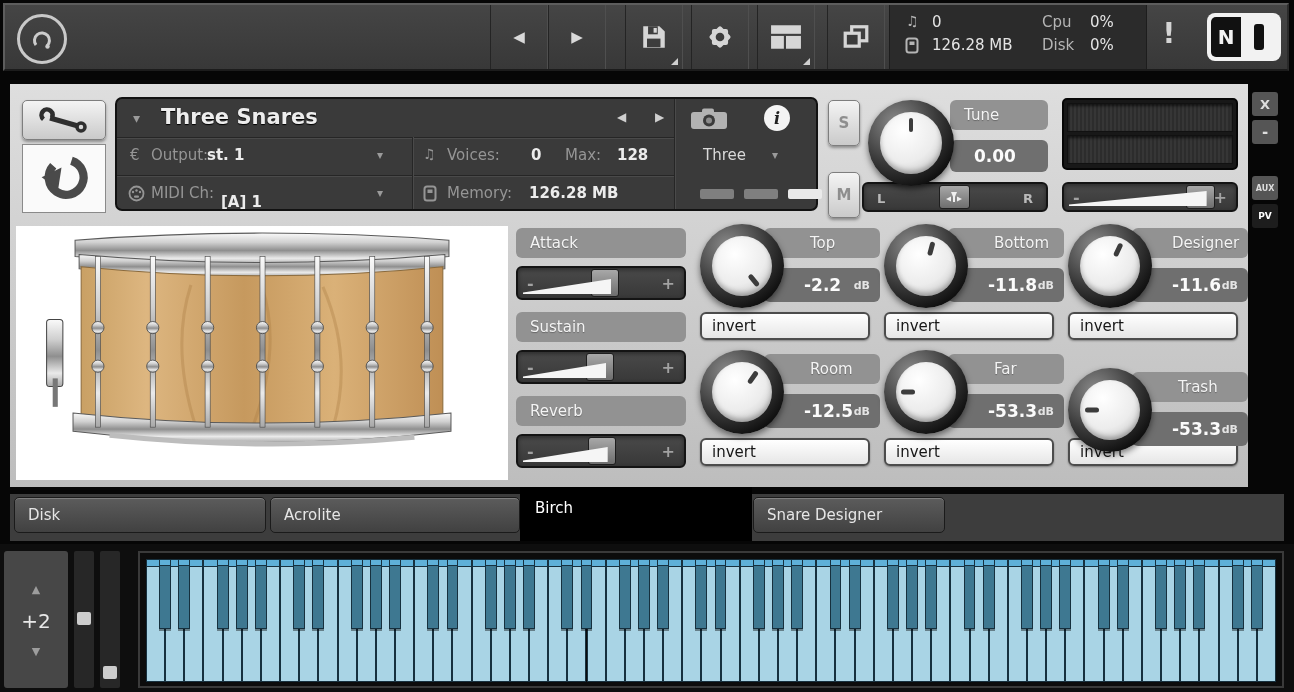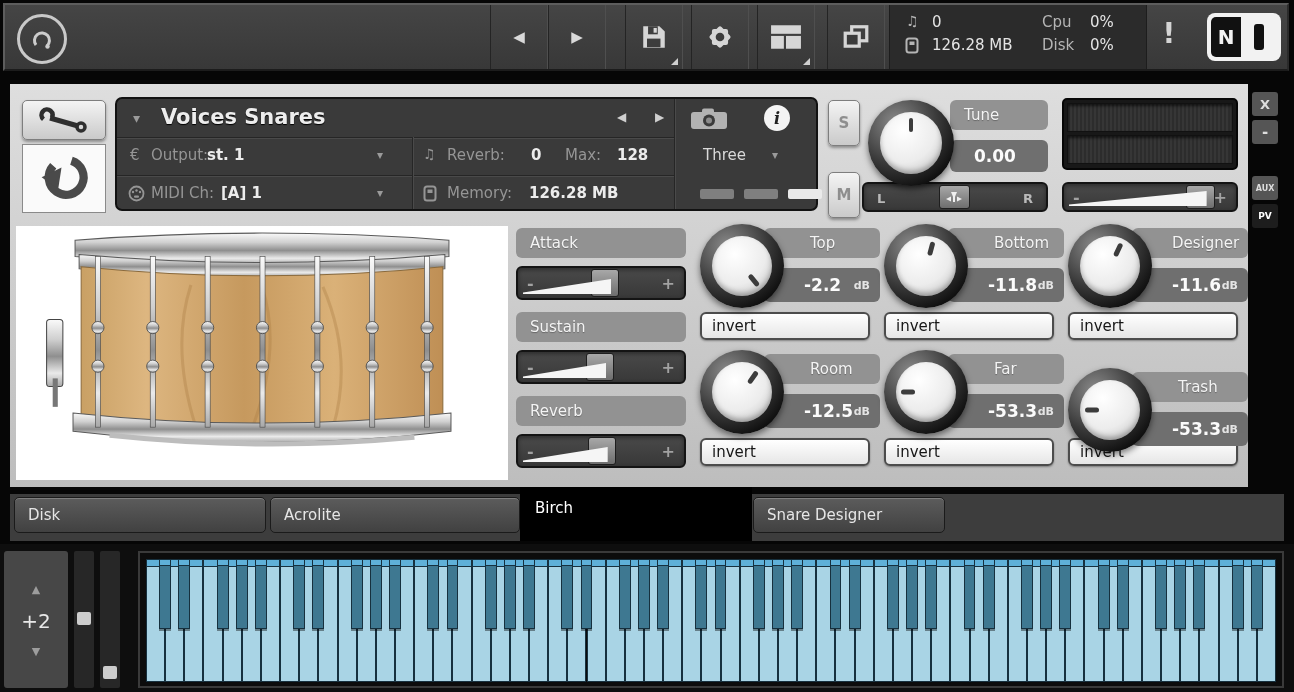--- a/index.html
+++ b/index.html
@@ -184,47 +184,47 @@
   <div class="abs" style="left:22px;top:144px;width:82px;height:67px;background:#fafafa;border:1px solid #8a8a8a;display:flex;align-items:center;justify-content:center">
     <svg width="58" height="56" viewBox="0 0 70 64">
         <path d="M44 10 a21 21 0 1 1 -22 6" fill="none" stroke="#4a4a4a" stroke-width="10"></path>
         <polygon points="8,30 32,18 28,44" fill="#4a4a4a"></polygon>
       </svg>
   </div>
 
   <div class="abs hdr">
     <div class="row" style="top:0">
       <span class="abs caret" style="left:16px;top:11px;font-size:14px">▾</span>
-      <span class="abs title-text" style="left:44px;top:6px">Voices Snares</span>
+      <span class="abs title-text" style="left:44px;top:6px">Three Snares</span>
       <span class="abs" style="left:500px;top:11px;color:#cfcfcf;font-size:12px">◀</span>
       <span class="abs" style="left:538px;top:11px;color:#cfcfcf;font-size:12px">▶</span>
     </div>
     <div class="sep-h" style="top:38px"></div>
     <div class="row" style="top:38px">
       <span class="abs hlabel" style="left:13px;top:9px">€</span>
       <span class="abs hlabel" style="left:34px;top:9px">Output:</span>
       <span class="abs hval" style="left:90px;top:9px">st. 1</span>
       <span class="abs caret" style="left:260px;top:11px">▾</span>
       <span class="abs hlabel" style="left:306px;top:9px;font-size:14px">♫</span>
-      <span class="abs hlabel" style="left:330px;top:9px">Reverb:</span>
+      <span class="abs hlabel" style="left:330px;top:9px">Voices:</span>
       <span class="abs hval" style="left:414px;top:9px">0</span>
       <span class="abs hlabel" style="left:448px;top:9px">Max:</span>
       <span class="abs hval" style="left:500px;top:9px">128</span>
     </div>
     <div class="sep-h" style="top:76px"></div>
     <div class="row" style="top:76px">
       <svg class="abs" style="left:11px;top:10px" width="17" height="17" viewBox="0 0 17 17">
           <circle cx="8.5" cy="8.5" r="7" fill="none" stroke="#959595" stroke-width="1.8"></circle>
           <circle cx="5" cy="7" r="1.2" fill="#959595"></circle>
           <circle cx="8.5" cy="5.5" r="1.2" fill="#959595"></circle>
           <circle cx="12" cy="7" r="1.2" fill="#959595"></circle>
           <rect x="6" y="10.5" width="5" height="2.2" rx="1" fill="#959595"></rect>
         </svg>
       <span class="abs hlabel" style="left:34px;top:9px">MIDI Ch:</span>
-      <span class="abs hval" style="left:104px;top:9px">[A] 1</span>
+      <span class="abs hval" style="left:104px;top:18px">[A] 1</span>
       <span class="abs caret" style="left:260px;top:11px">▾</span>
       <svg class="abs" style="left:306px;top:10px" width="14" height="17" viewBox="0 0 14 17">
           <rect x="1.5" y="1.5" width="11" height="14" rx="2.5" fill="none" stroke="#959595" stroke-width="2"></rect>
           <rect x="4.5" y="4.5" width="5" height="3.5" fill="#959595"></rect>
         </svg>
       <span class="abs hlabel" style="left:330px;top:9px">Memory:</span>
       <span class="abs hval" style="left:412px;top:9px">126.28 MB</span>
     </div>
     <div class="sep-v" style="left:295px"></div>
     <div class="sep-v" style="left:557px;top:0"></div>

